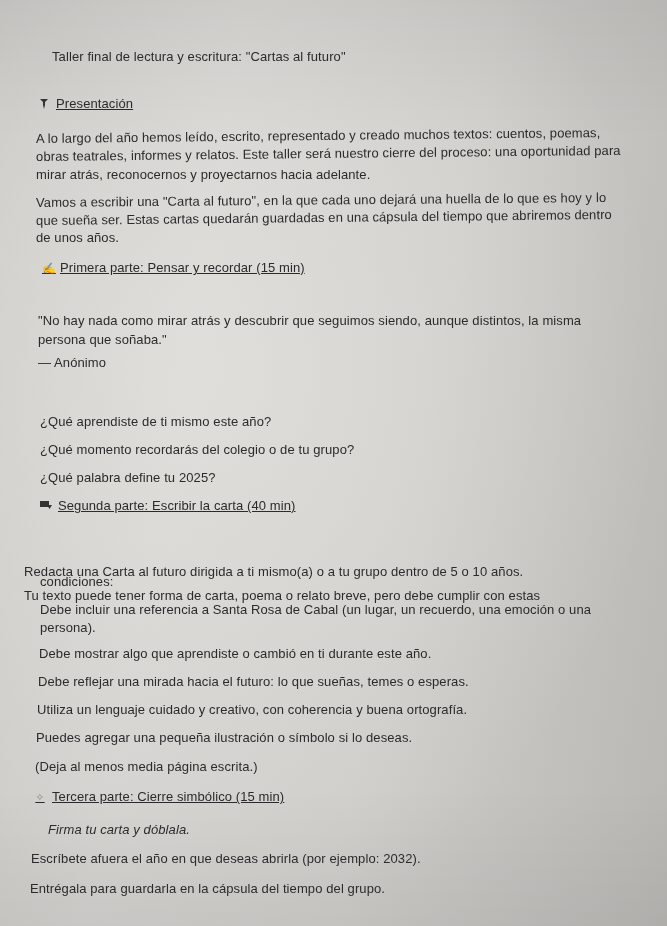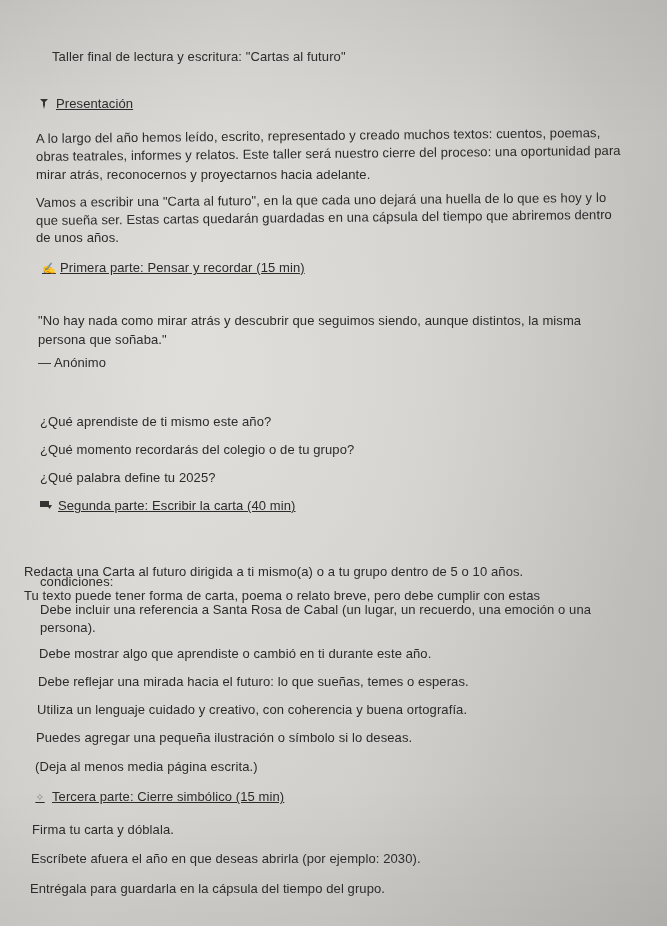--- a/index.html
+++ b/index.html
@@ -86,17 +86,17 @@
   <div class="line" style="left:38px; top:673px;">Debe reflejar una mirada hacia el futuro: lo que sueñas, temes o esperas.</div>
   <div class="line" style="left:37px; top:701px;">Utiliza un lenguaje cuidado y creativo, con coherencia y buena ortografía.</div>
   <div class="line" style="left:36px; top:729px;">Puedes agregar una pequeña ilustración o símbolo si lo deseas.</div>
   <div class="line" style="left:35px; top:758px;">(Deja al menos media página escrita.)</div>
 
   <div class="line heading" style="left:34px; top:788px;">
     <span class="icon" style="color:#888;">✧</span>
     <span>Tercera parte: Cierre simbólico (15 min)</span>
   </div>
 
-  <div class="line" style="left:32px; top:821px;">Firma tu carta y dóblala.</div>
-  <div class="line" style="left:31px; top:850px;">Escríbete afuera el año en que deseas abrirla (por ejemplo: 2030).</div>
+  <div class="line" style="left:48px; top:821px;font-style:italic;">Firma tu carta y dóblala.</div>
+  <div class="line" style="left:31px; top:850px;">Escríbete afuera el año en que deseas abrirla (por ejemplo: 2032).</div>
   <div class="line" style="left:30px; top:880px;">Entrégala para guardarla en la cápsula del tiempo del grupo.</div>
 
 </div>
 
 </body></html>

